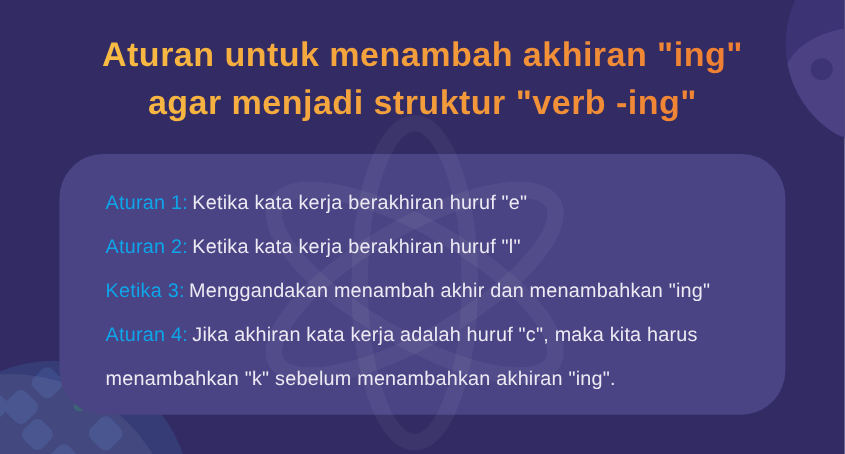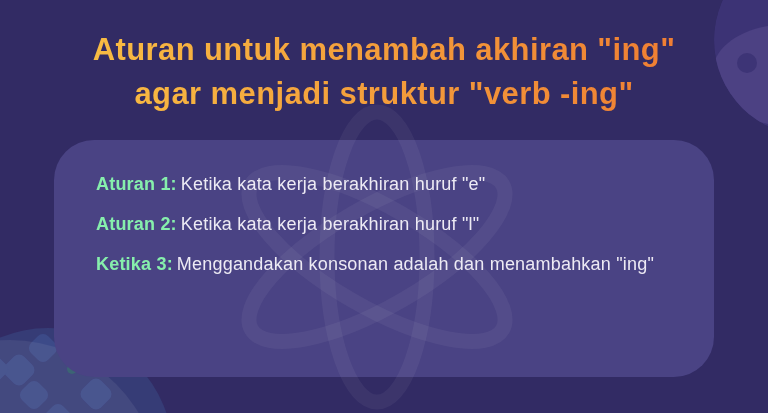--- a/index.html
+++ b/index.html
@@ -30,21 +30,21 @@
     position:absolute;left:54px;top:140px;width:660px;height:237px;
     background:#4a4384;border-radius:40px;z-index:1;
   }
   .rules{
     position:absolute;left:96px;top:164px;width:600px;z-index:3;
   }
   .rule{
     margin:0;font-size:18px;line-height:40px;
     color:#edeaf4;font-weight:normal;letter-spacing:.2px;
   }
-  .rule-label{color:#86efac;font-weight:bold;margin-right:4px;margin-top:28px;}
+  .rule-label{color:#0ea5e9;font-weight:normal;margin-right:4px;margin-top:28px;}
 </style>
 </head>
 <body>
 
 <div class="slide">
 
   <svg class="planet" width="128" height="170" viewBox="0 0 128 170">
     <defs>
       <clipPath id="planetClip">
           <circle cx="170" cy="40" r="96"></circle>
@@ -82,16 +82,17 @@
     <g fill="none" stroke="rgba(255,255,255,0.05)" stroke-width="15">
       <ellipse cx="175" cy="165" rx="145" ry="50" transform="rotate(90 175 165)"></ellipse>
       <ellipse cx="175" cy="165" rx="145" ry="50" transform="rotate(30 175 165)"></ellipse>
       <ellipse cx="175" cy="165" rx="145" ry="50" transform="rotate(150 175 165)"></ellipse>
     </g>
   </svg>
 
   <div class="rules">
     <p class="rule"><span class="rule-label">Aturan 1:</span><span>Ketika kata kerja berakhiran huruf "e"</span></p>
     <p class="rule"><span class="rule-label">Aturan 2:</span><span>Ketika kata kerja berakhiran huruf "l"</span></p>
-    <p class="rule"><span class="rule-label">Ketika 3:</span><span>Menggandakan konsonan adalah dan menambahkan "ing"</span></p>
+    <p class="rule"><span class="rule-label">Ketika 3:</span><span>Menggandakan menambah akhir dan menambahkan "ing"</span></p>
+    <p class="rule"><span class="rule-label">Aturan 4:</span><span>Jika akhiran kata kerja adalah huruf "c", maka kita harus menambahkan "k" sebelum menambahkan akhiran "ing".</span></p>
   </div>
 
 </div>
 
 </body></html>

